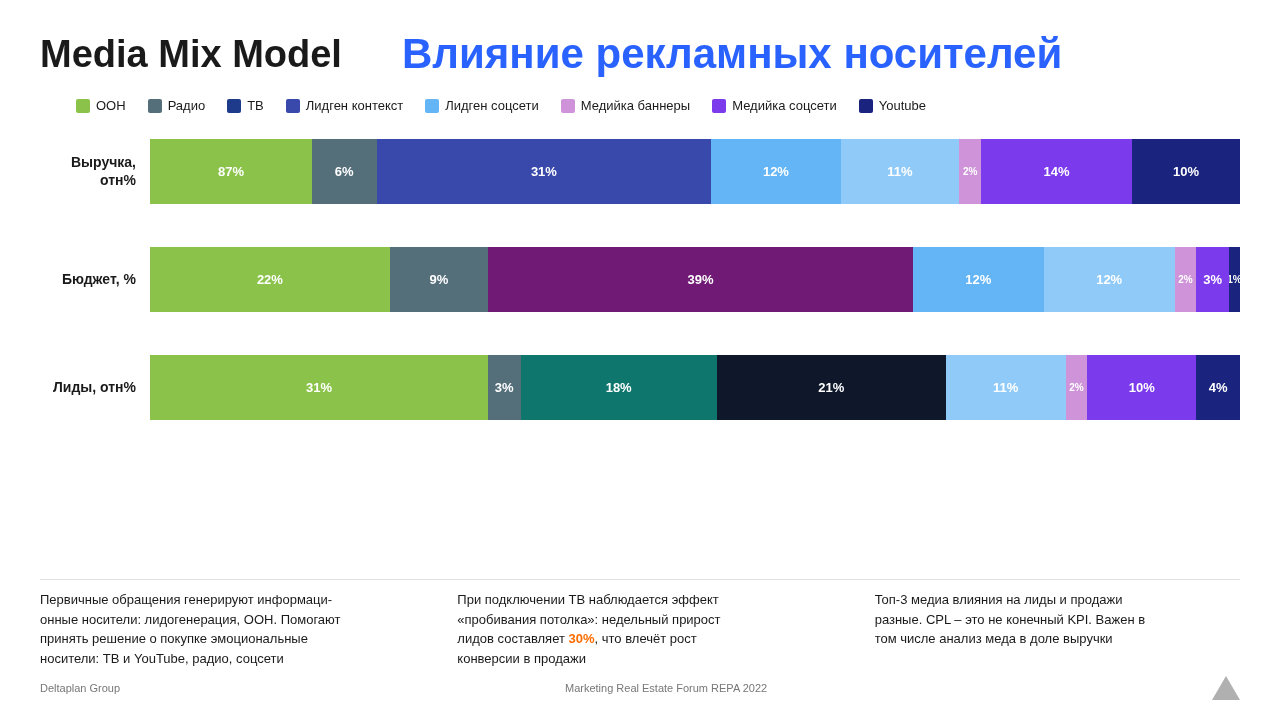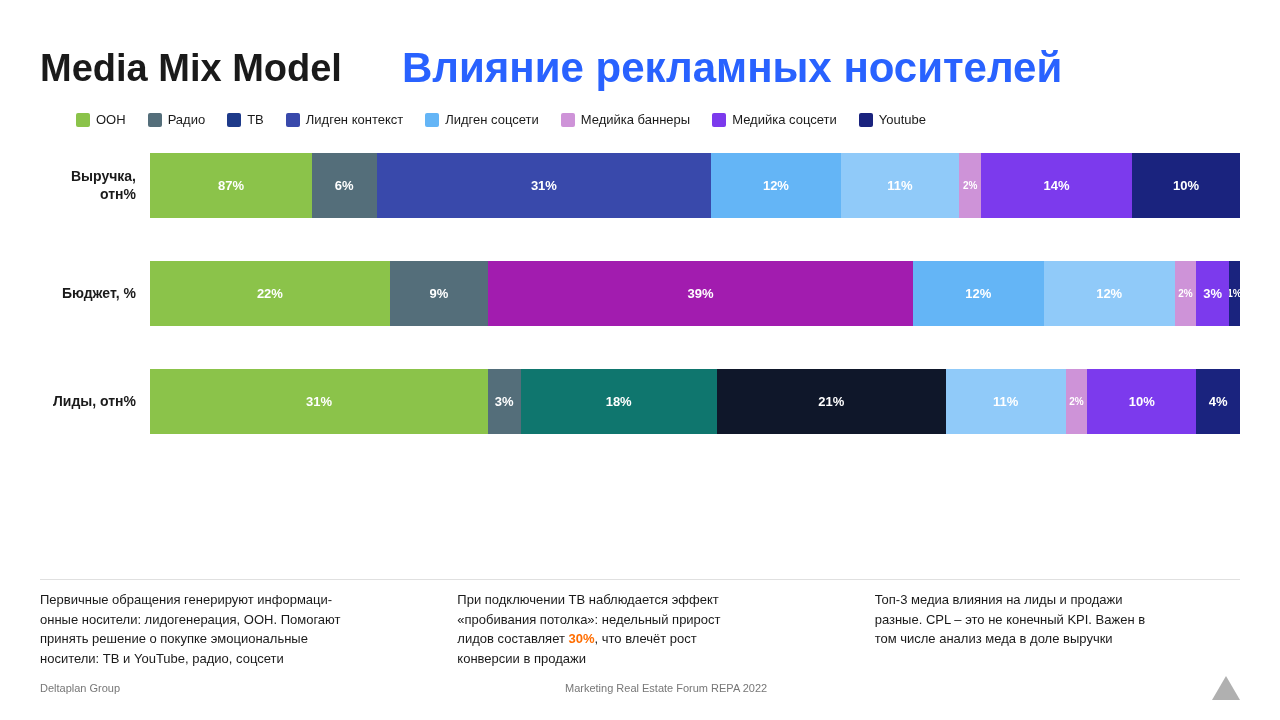--- a/index.html
+++ b/index.html
@@ -8,21 +8,21 @@
       height: 720px;
       background: #ffffff;
       font-family: 'Arial', sans-serif;
       overflow: hidden;
       position: relative;
     }
 
     .page {
       width: 1280px;
       height: 720px;
-      padding: 44px 40px 20px 40px;
+      padding: 30px 40px 20px 40px;
       display: flex;
       flex-direction: column;
     }
 
     
     .header {
       display: flex;
       align-items: center;
       gap: 60px;
       margin-bottom: 20px;
@@ -224,21 +224,21 @@
       </div>
       <div class="chart-row">
         <div class="chart-label">Бюджет, %</div>
         <div class="bar-container">
           <div class="bar-segment" style="background-color: rgb(139, 195, 74); width: 22%;">
             <span>22%</span>
           </div>
           <div class="bar-segment" style="background-color: rgb(84, 110, 122); width: 9%;">
             <span>9%</span>
           </div>
-          <div class="bar-segment" style="background-color: #a21caf; width: 39%;">
+          <div class="bar-segment" style="background-color: #701a75; width: 39%;">
             <span>39%</span>
           </div>
           <div class="bar-segment" style="background-color: rgb(100, 181, 246); width: 12%;">
             <span>12%</span>
           </div>
           <div class="bar-segment" style="background-color: rgb(144, 202, 249); width: 12%;">
             <span>12%</span>
           </div>
           <div class="bar-segment" style="background-color: rgb(206, 147, 216); width: 2%; font-size: 10px;">
             <span>2%</span>

